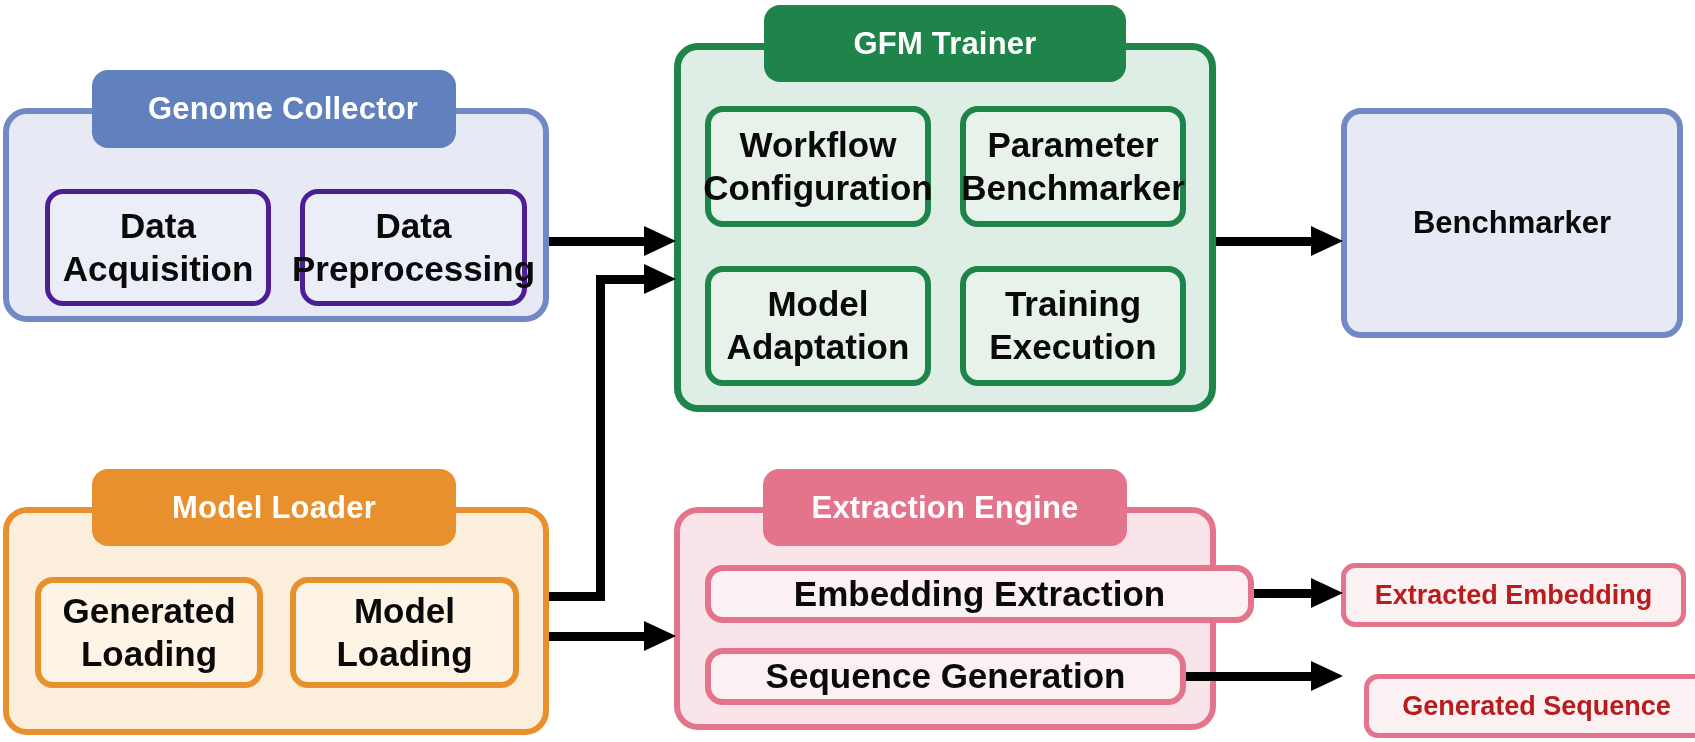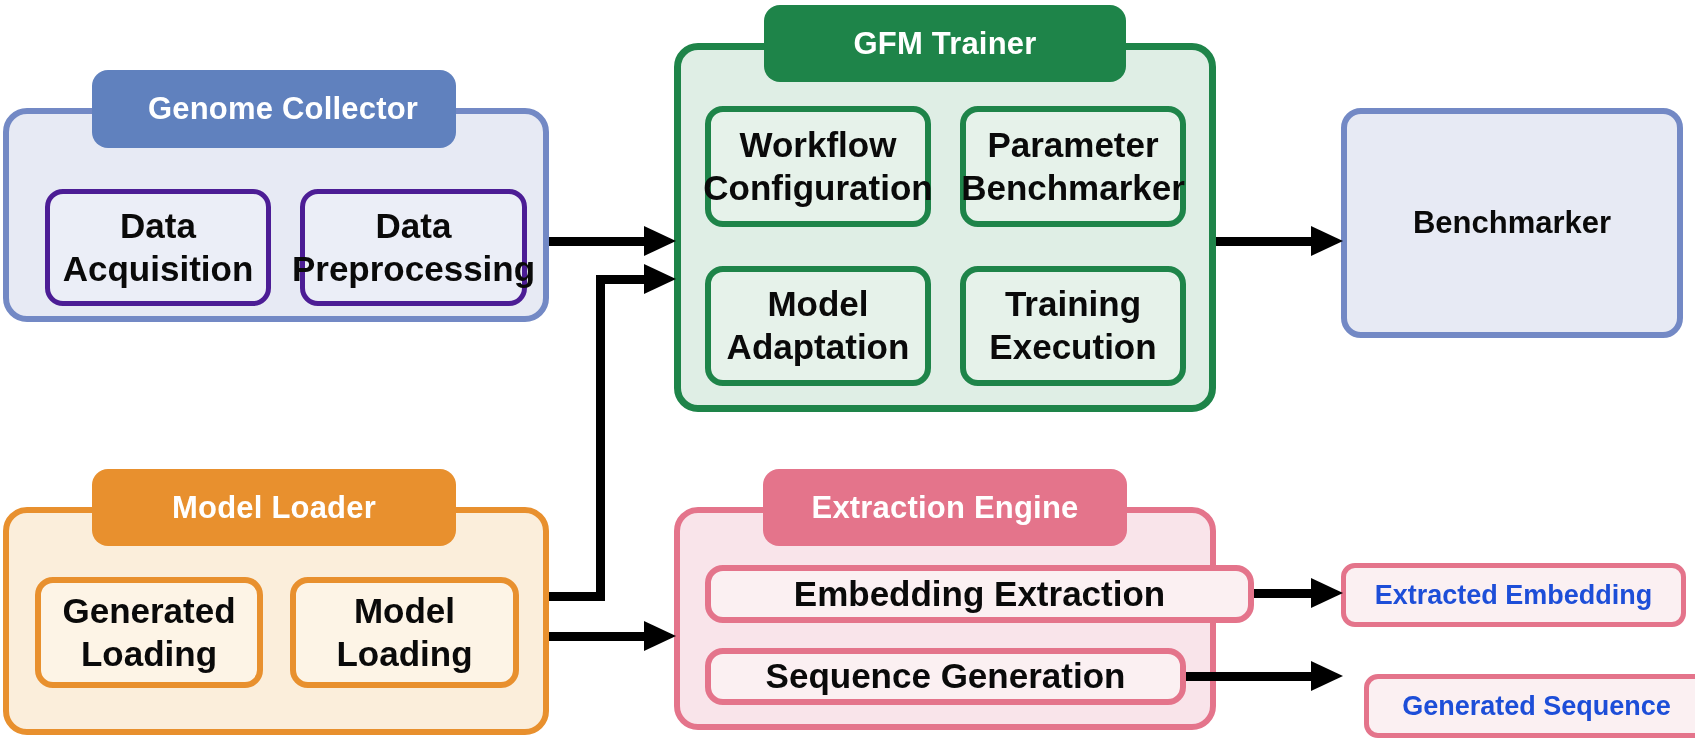--- a/index.html
+++ b/index.html
@@ -9,21 +9,21 @@
 
   
   .outer{position:absolute;box-sizing:border-box;border-radius:24px;}
   .tab{position:absolute;box-sizing:border-box;border-radius:16px;display:flex;align-items:center;justify-content:center;
        color:#ffffff;font-weight:700;font-size:31px;letter-spacing:.2px;z-index:3;}
   .subbox{position:absolute;box-sizing:border-box;border-radius:18px;display:flex;align-items:center;justify-content:center;
        text-align:center;font-weight:700;font-size:35px;line-height:1.22;color:#0a0a0a;white-space:pre-line;z-index:2;}
   .bigbox{position:absolute;box-sizing:border-box;border-radius:20px;display:flex;align-items:center;justify-content:center;
        text-align:center;font-weight:700;font-size:31px;color:#0a0a0a;z-index:2;}
   .outbox{position:absolute;box-sizing:border-box;border-radius:14px;display:flex;align-items:center;justify-content:center;
-       text-align:center;font-weight:700;font-size:27px;color:#1d4ed8;z-index:2;}
+       text-align:center;font-weight:700;font-size:27px;color:#b91c1c;z-index:2;}
 
   
   .blue.outer   {background:#E7EAF4;border:6px solid #7389C5;}
   .blue.tab     {background:#6081BE;}
   .blue.subbox  {background:#EBEEF7;border:5px solid #4c1d95;margin-left:9px;}
   .blue.bigbox  {background:#E7EAF4;border:6px solid #7389C5;}
 
   .green.outer  {background:#DFEEE5;border:7px solid #1E8449;}
   .green.tab    {background:#1E8449;}
   .green.subbox {background:#E6F2EA;border:6px solid #1E8449;}

